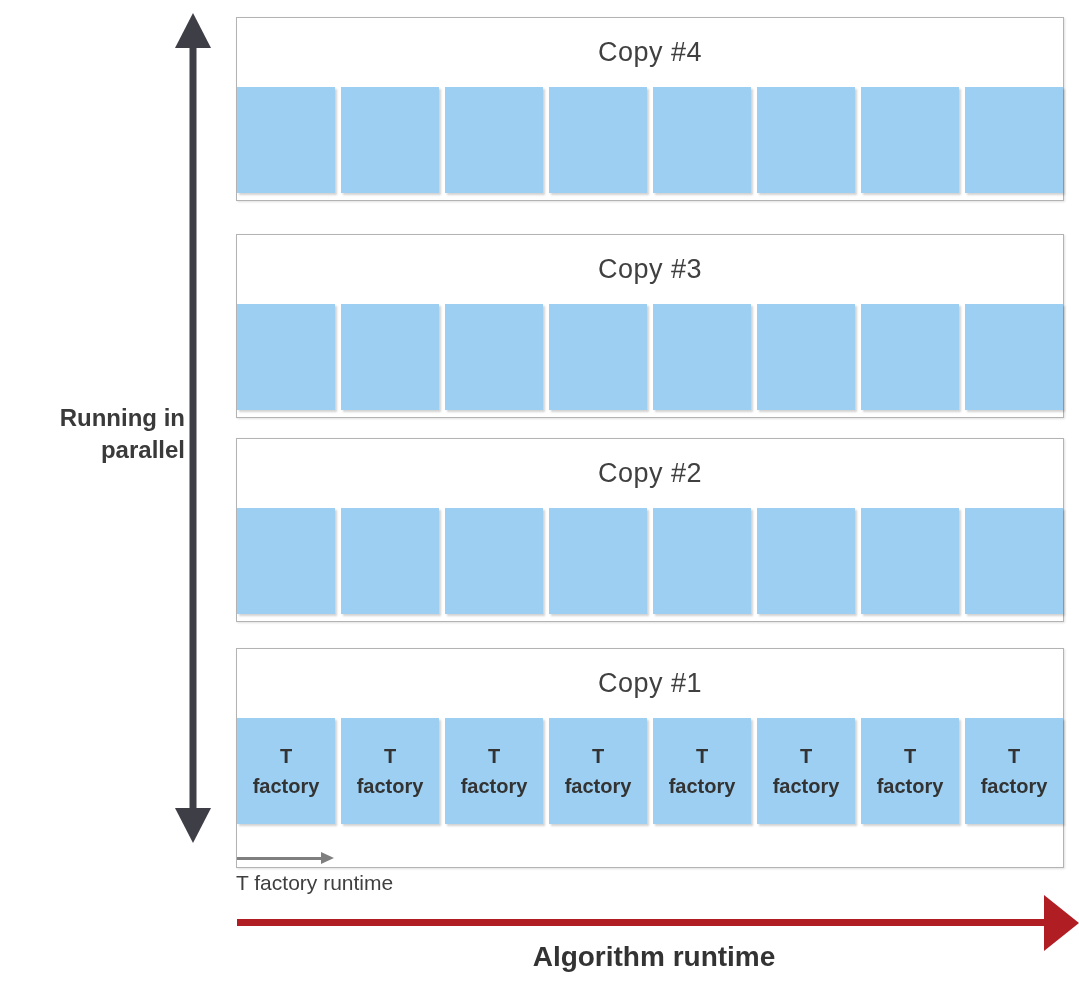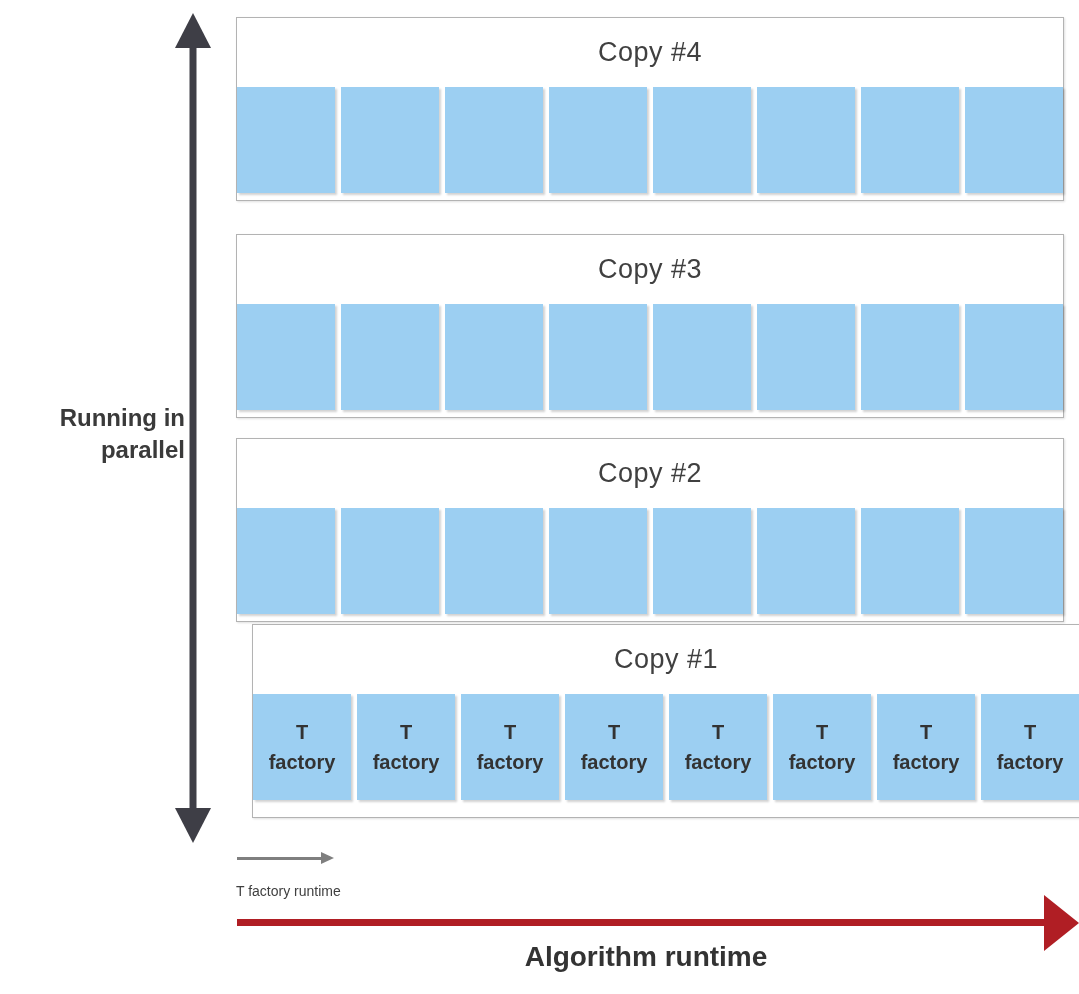--- a/index.html
+++ b/index.html
@@ -26,53 +26,53 @@
 
   
   .copy-box{
     position:absolute;left:236px;width:828px;height:184px;
     background:#fff;border:1px solid var(--box-border);
     box-sizing:border-box;box-shadow:1px 1px 2px rgba(0,0,0,0.12);
   }
   .copy-box.b4{top:17px;}
   .copy-box.b3{top:226px;margin-top:8px;}
   .copy-box.b2{top:438px;text-align:center;}
-  .copy-box.b1{top:624px;height:194px;margin-left:16px;}
+  .copy-box.b1{top:648px;height:220px;}
   .copy-title{
     height:69px;display:flex;align-items:center;justify-content:center;
     font-size:27px;font-weight:300;color:#404040;letter-spacing:0.5px;
   }
   .block-row{display:flex;gap:6px;height:106px;width:100%;}
   .block{
     flex:1;background:var(--block-fill);
     box-shadow:2px 2px 2px rgba(0,0,0,0.18);
     display:flex;align-items:center;justify-content:center;text-align:center;
     font-size:20px;font-weight:bold;color:#333;line-height:30px;white-space:pre-line;
   }
 
   
   .tf-arrow{position:absolute;left:237px;top:852px;width:98px;height:13px;}
   .tf-arrow .line{position:absolute;left:0;top:5px;width:85px;height:3px;background:var(--arrow-gray);}
   .tf-arrow .head{
     position:absolute;left:84px;top:0;width:0;height:0;
     border-left:13px solid var(--arrow-gray);
     border-top:6.5px solid transparent;border-bottom:6.5px solid transparent;
   }
-  .tf-label{position:absolute;left:236px;top:871px;font-size:14px;color:#3F3F3F;margin-top:12px;}
+  .tf-label{position:absolute;left:236px;top:871px;font-size:21px;color:#3F3F3F;}
 
   
   .algo-arrow{position:absolute;left:237px;top:895px;width:842px;height:56px;}
   .algo-arrow .line{position:absolute;left:0;top:24px;width:809px;height:7px;background:var(--arrow-red);}
   .algo-arrow .head{
     position:absolute;left:807px;top:0;width:0;height:0;
     border-left:35px solid var(--arrow-red);
     border-top:28px solid transparent;border-bottom:28px solid transparent;
   }
   .algo-label{
-    position:absolute;left:232px;top:941px;width:828px;text-align:center;
+    position:absolute;left:240px;top:941px;width:828px;text-align:center;
     font-size:28px;font-weight:bold;color:#333;
   }
 </style>
 </head>
 <body>
 
 <div class="canvas">
 
   <div class="y-label">Running in
 parallel</div>

